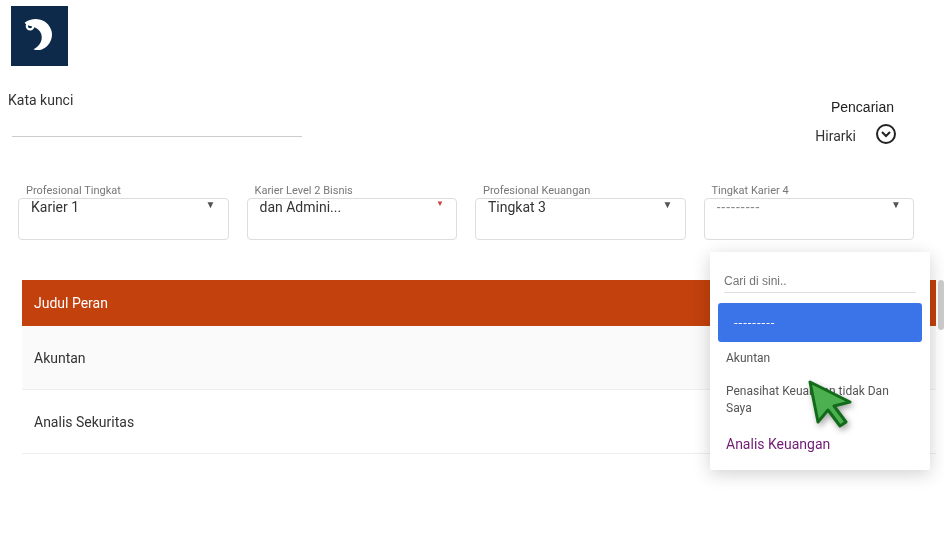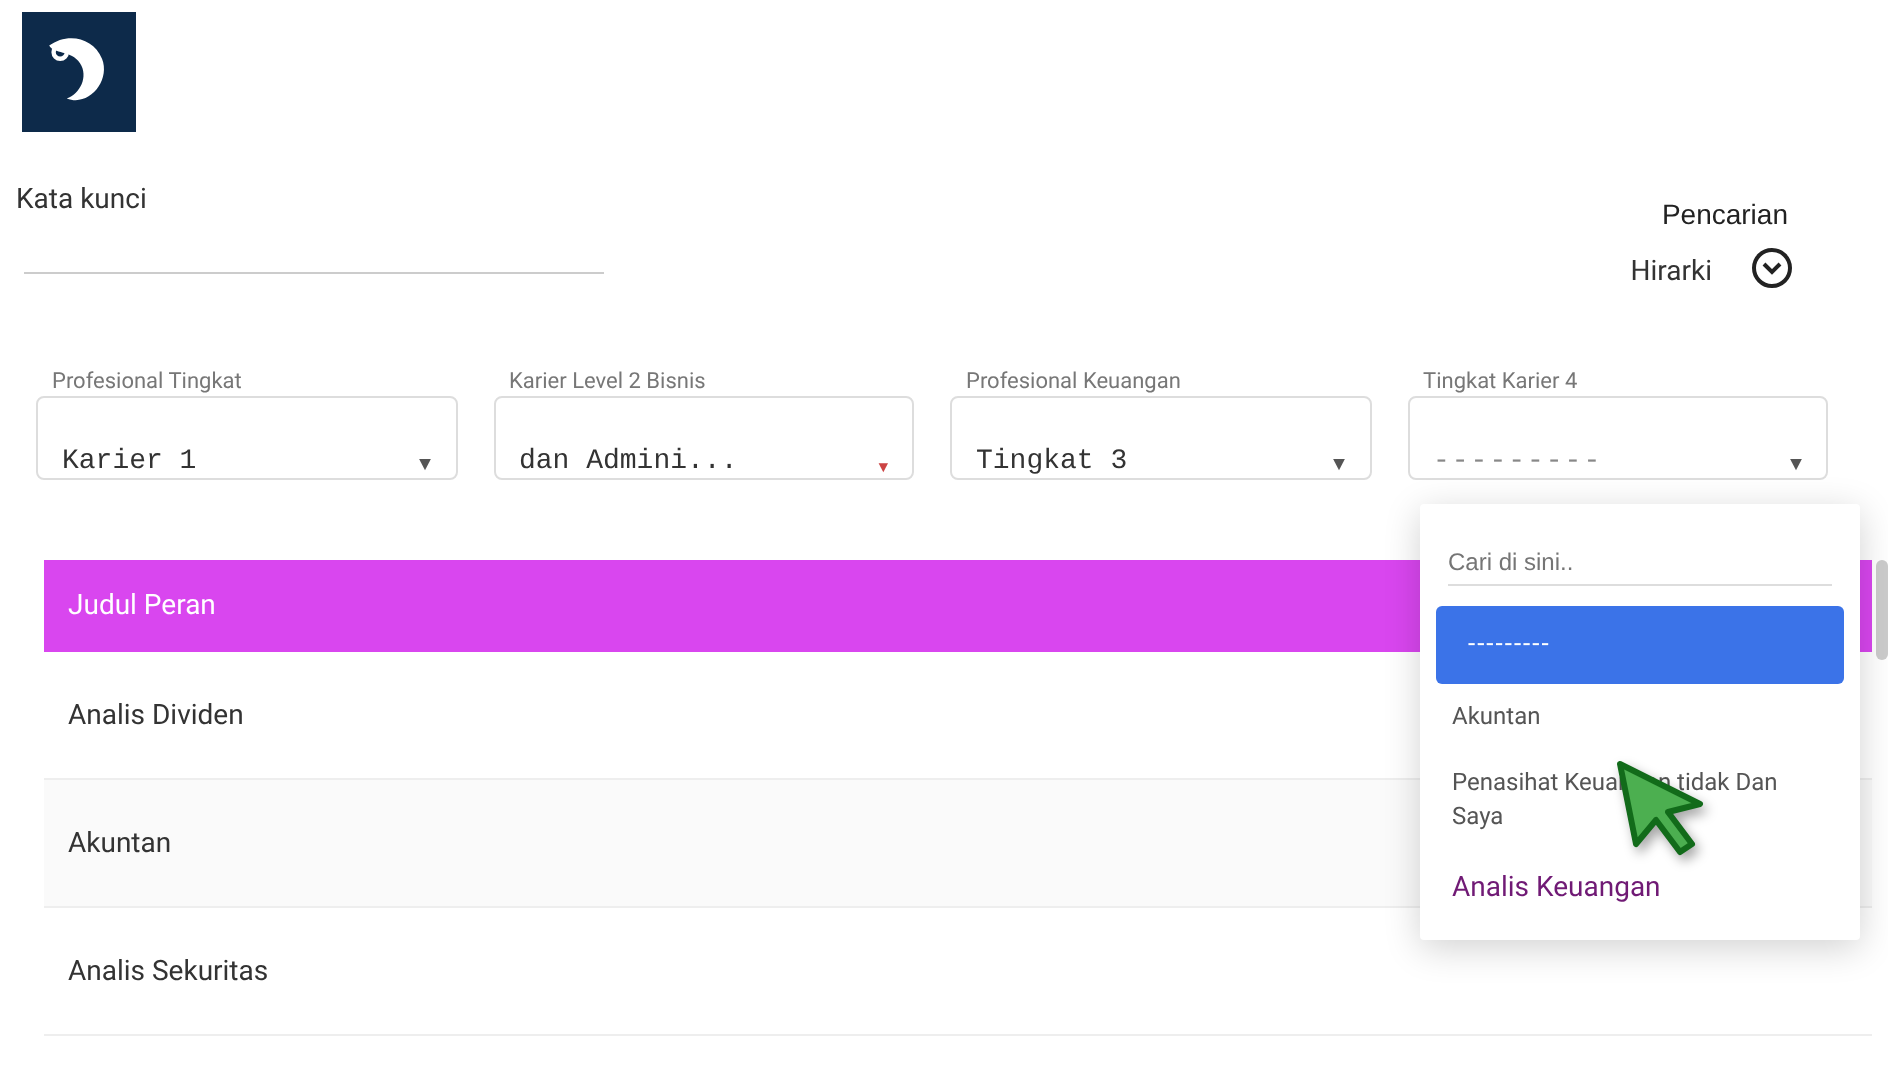--- a/index.html
+++ b/index.html
@@ -10,28 +10,28 @@
   .search-input { position: absolute; left: 12px; top: 112px; width: 290px; border: none; border-bottom: 1px solid #ccc; padding: 4px 0; font-size: 14px; outline: none; }
   .search-btn { position: absolute; right: 50px; top: 99px; font-size: 14px; color: #222; background: none; border: none; cursor: pointer; }
   .hierarchy-row { position: absolute; right: 48px; top: 124px; display: flex; align-items: flex-end; gap: 20px; margin-left: 12px; }
   .hierarchy-label { font-size: 14px; color: #333; }
   .circle-icon { width: 20px; height: 20px; border: 2px solid #222; border-radius: 50%; display: flex; align-items: center; justify-content: center; }
   .circle-icon svg { width: 10px; height: 10px; }
 
   .filters { position: absolute; left: 18px; top: 198px; right: 30px; display: flex; gap: 18px; }
   .filter { flex: 1; position: relative; }
   .filter-label { position: absolute; top: -14px; left: 6px; font-size: 11px; color: #777; background: #fff; padding: 0 2px; white-space: nowrap; }
-  .filter-box { border: 1px solid #ddd; border-radius: 4px; height: 42px; display: flex; align-items: flex-end; padding: 0 12px; justify-content: space-between; cursor: pointer; background: #fff; font-family: Liberation Mono, monospace; }
+  .filter-box { border: 1px solid #ddd; border-radius: 4px; height: 42px; display: flex; align-items: flex-start; padding: 0 12px; justify-content: space-between; cursor: pointer; background: #fff; }
   .filter-value { font-size: 14px; color: #333; white-space: nowrap; overflow: hidden; text-overflow: ellipsis; }
   .filter-value.placeholder { color: #888; letter-spacing: 1px; }
   .caret { font-size: 10px; color: #555; margin-left: 6px; }
   .caret-sm { font-size: 8px; color: #c44; margin-left: 4px; }
 
   .table-wrap { position: absolute; left: 22px; top: 280px; right: 8px; }
-  .thead { background: #d946ef; color: #fff; height: 46px; display: flex; align-items: center; padding: 0 12px; font-size: 14px; }
+  .thead { background: #c2410c; color: #fff; height: 46px; display: flex; align-items: center; padding: 0 12px; font-size: 14px; }
   .trow { height: 64px; display: flex; align-items: center; padding: 0 12px; font-size: 14px; color: #333; border-bottom: 1px solid #eee; }
   .trow.odd { background: #fafafa; }
   .scrollbar { position: absolute; right: 0; top: 280px; width: 6px; height: 50px; background: #ccc; border-radius: 3px; }
 
   .dropdown { position: absolute; left: 710px; top: 252px; width: 220px; background: #fff; box-shadow: 0 4px 18px rgba(0,0,0,0.18); border-radius: 2px; padding: 10px 0 6px 0; z-index: 10; }
   .dd-search { margin: 8px 14px 10px 14px; border: none; border-bottom: 1px solid #ddd; padding: 4px 0; font-size: 12px; width: calc(100% - 28px); outline: none; color: #777; }
   .dd-item { padding: 12px 16px; font-size: 13px; color: #333; cursor: pointer; }
   .dd-item.selected { background: #3b73e8; color: #fff; border-radius: 3px; margin: 0 8px; letter-spacing: 1px; }
   .dd-item.small { font-size: 12px; padding: 8px 16px; line-height: 1.4; color: #555; }
   .dd-item.bold { font-size: 14px; color: #701a75; }
@@ -89,23 +89,20 @@
       <span class="filter-value placeholder">---------</span>
       <span class="caret">▼</span>
     </div>
   </div>
 </div>
 
 <div class="table-wrap">
   <div class="thead">
     <span>Judul Peran</span>
   </div>
-  <div class="trow">
-    <span>Analis Dividen</span>
-  </div>
   <div class="trow odd">
     <span>Akuntan</span>
   </div>
   <div class="trow">
     <span>Analis Sekuritas</span>
   </div>
 </div>
 <div class="scrollbar"></div>
 
 <div class="dropdown">

